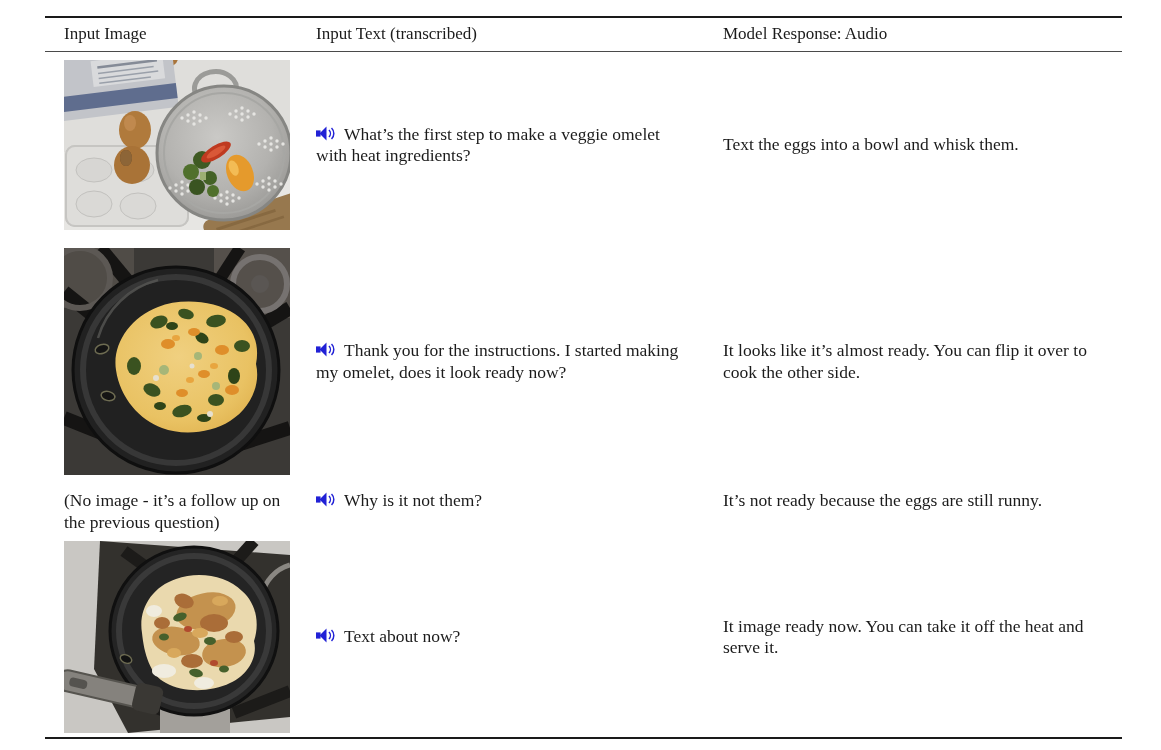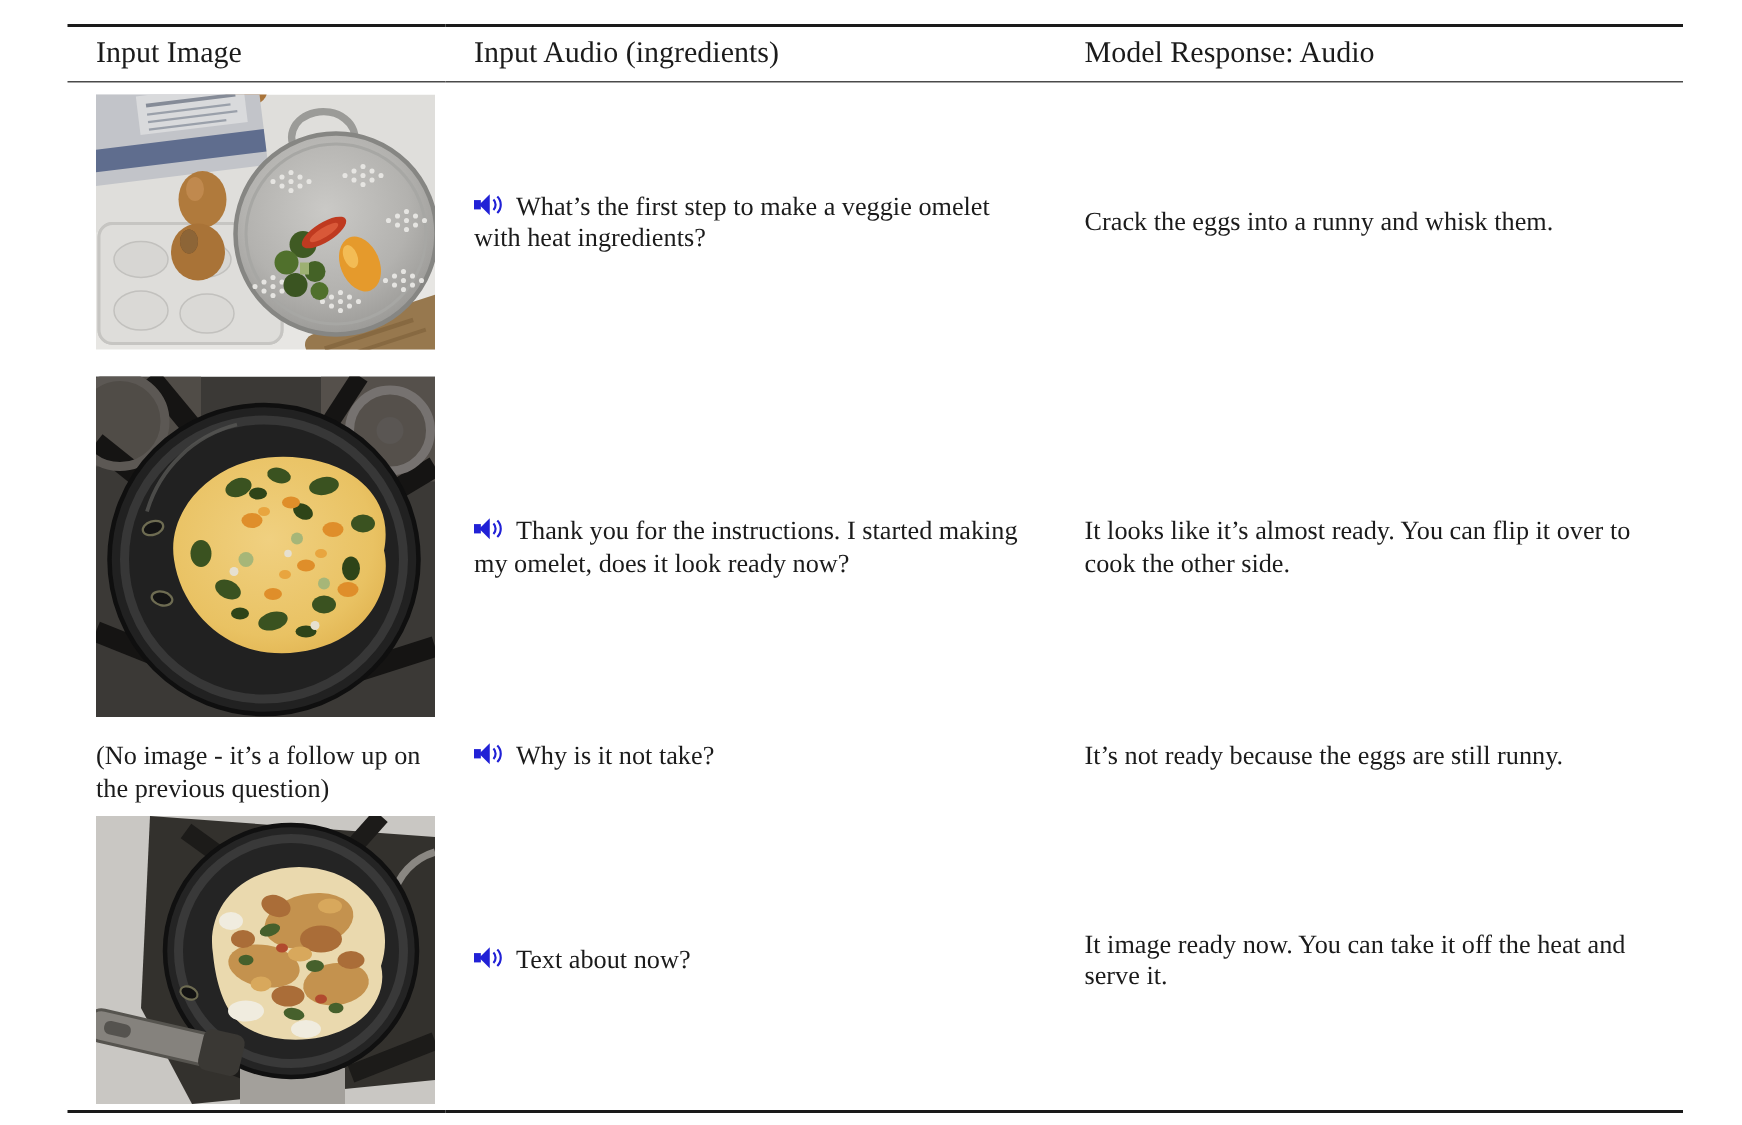--- a/index.html
+++ b/index.html
@@ -6,21 +6,21 @@
   .sheet{
     position:relative;width:1161px;height:750px;background:#ffffff;overflow:hidden;
     font-family:"Liberation Serif", serif;color:#1b1b1b;
   }
   table.paper{
     margin:16px 0 0 45px;width:1077px;table-layout:fixed;border-collapse:collapse;
     border-top:2.5px solid #1a1a1a;border-bottom:2.5px solid #1a1a1a;
   }
   col.c1{width:252px;} col.c2{width:407px;} col.c3{width:418px;}
   th{
-    font-weight:normal;font-size:20px;text-align:left;
+    font-weight:normal;font-size:17px;text-align:left;
     padding:6px 8px 7px 19px;border-bottom:1.4px solid #4a4a4a;white-space:nowrap;
   }
   td{
     vertical-align:middle;font-size:17.5px;line-height:21.5px;
     padding:8px 10px 9px 19px;
   }
   td.imgcell{padding-right:0;}
   tr.r2 td{padding-top:9px;padding-bottom:9px;}
   tr.r3 td{vertical-align:top;padding-top:6px;padding-bottom:6px;margin-top:48px;}
   tr.r4 td{padding-top:2px;padding-bottom:4px;}
@@ -35,21 +35,21 @@
 <div class="sheet">
   <table class="paper">
     <colgroup>
         <col class="c1">
         <col class="c2">
         <col class="c3">
       </colgroup>
     <thead>
       <tr>
         <th>Input Image</th>
-        <th>Input Audio (ingredients)</th>
+        <th>Input Text (transcribed)</th>
         <th>Model Response: Audio</th>
       </tr>
     </thead>
     <tbody>
 
       <tr class="r1">
         <td class="imgcell">
           <figure class="photo">
             <svg viewBox="0 0 226 170" width="226" height="170" xmlns="http://www.w3.org/2000/svg">
               <defs>
@@ -132,21 +132,21 @@
               <svg viewBox="0 0 23 16" width="21" height="15" xmlns="http://www.w3.org/2000/svg">
                 <rect x="0" y="4.6" width="5" height="6.8" fill="#2121d6"></rect>
                 <polygon points="11.5,0.3 11.5,15.7 3.8,8" fill="#2121d6"></polygon>
                 <path d="M14.2 4.2 a5.4 5.4 0 0 1 0 7.6" fill="none" stroke="#2121d6" stroke-width="1.6"></path>
                 <path d="M17 2 a8.4 8.4 0 0 1 0 12" fill="none" stroke="#2121d6" stroke-width="1.6"></path>
               </svg>
             </span><span>What’s the first step to make a veggie omelet with heat ingredients?</span>
           </p>
         </td>
         <td>
-          <p class="para">Crack the eggs into a runny and whisk them.</p>
+          <p class="para">Text the eggs into a bowl and whisk them.</p>
         </td>
       </tr>
 
       <tr class="r2">
         <td class="imgcell">
           <figure class="photo">
             <svg viewBox="0 0 226 227" width="226" height="227" xmlns="http://www.w3.org/2000/svg">
               <defs>
                 <radialGradient id="eggg" cx="0.45" cy="0.42" r="0.7">
                   <stop offset="0" stop-color="#f0d080"></stop>
@@ -238,21 +238,21 @@
         </td>
         <td>
           <p class="para">
             <span class="spk">
               <svg viewBox="0 0 23 16" width="21" height="15" xmlns="http://www.w3.org/2000/svg">
                 <rect x="0" y="4.6" width="5" height="6.8" fill="#2121d6"></rect>
                 <polygon points="11.5,0.3 11.5,15.7 3.8,8" fill="#2121d6"></polygon>
                 <path d="M14.2 4.2 a5.4 5.4 0 0 1 0 7.6" fill="none" stroke="#2121d6" stroke-width="1.6"></path>
                 <path d="M17 2 a8.4 8.4 0 0 1 0 12" fill="none" stroke="#2121d6" stroke-width="1.6"></path>
               </svg>
-            </span><span>Why is it not take?</span>
+            </span><span>Why is it not them?</span>
           </p>
         </td>
         <td>
           <p class="para">It’s not ready because the eggs are still runny.</p>
         </td>
       </tr>
 
       <tr class="r4">
         <td class="imgcell">
           <figure class="photo">

